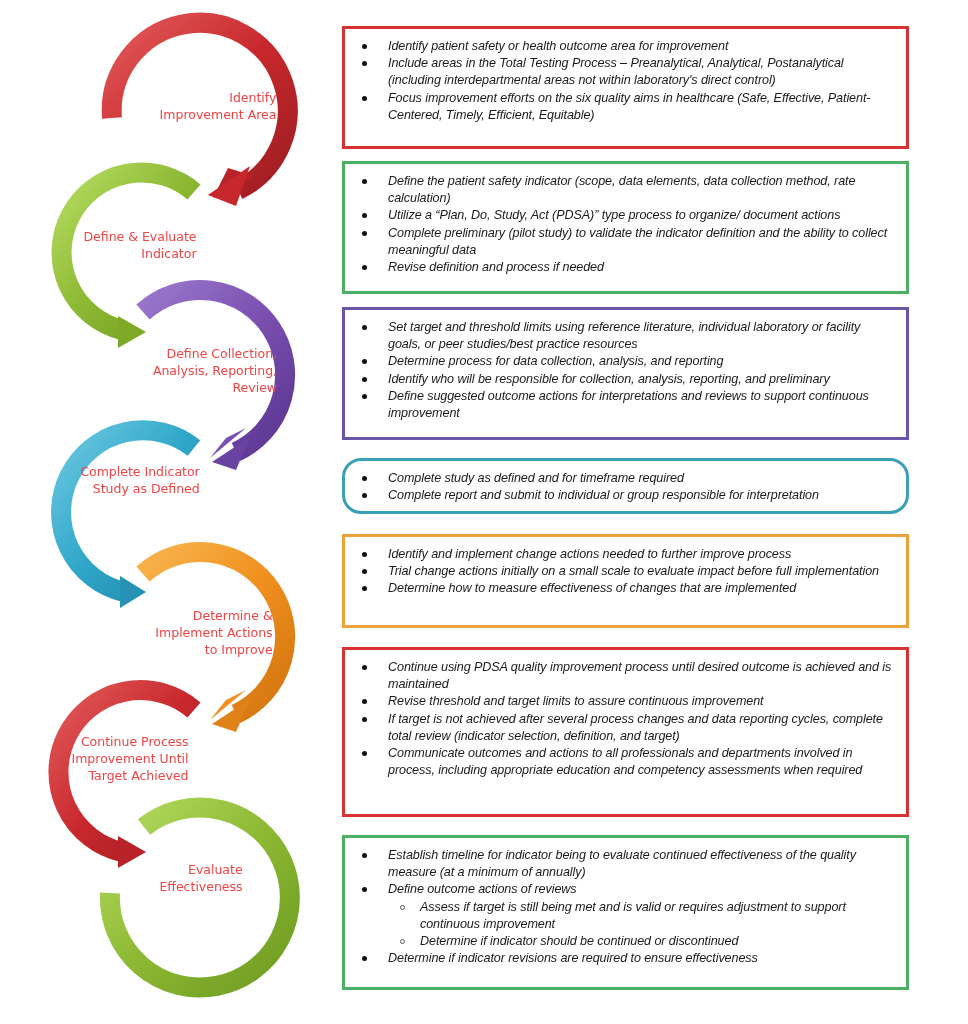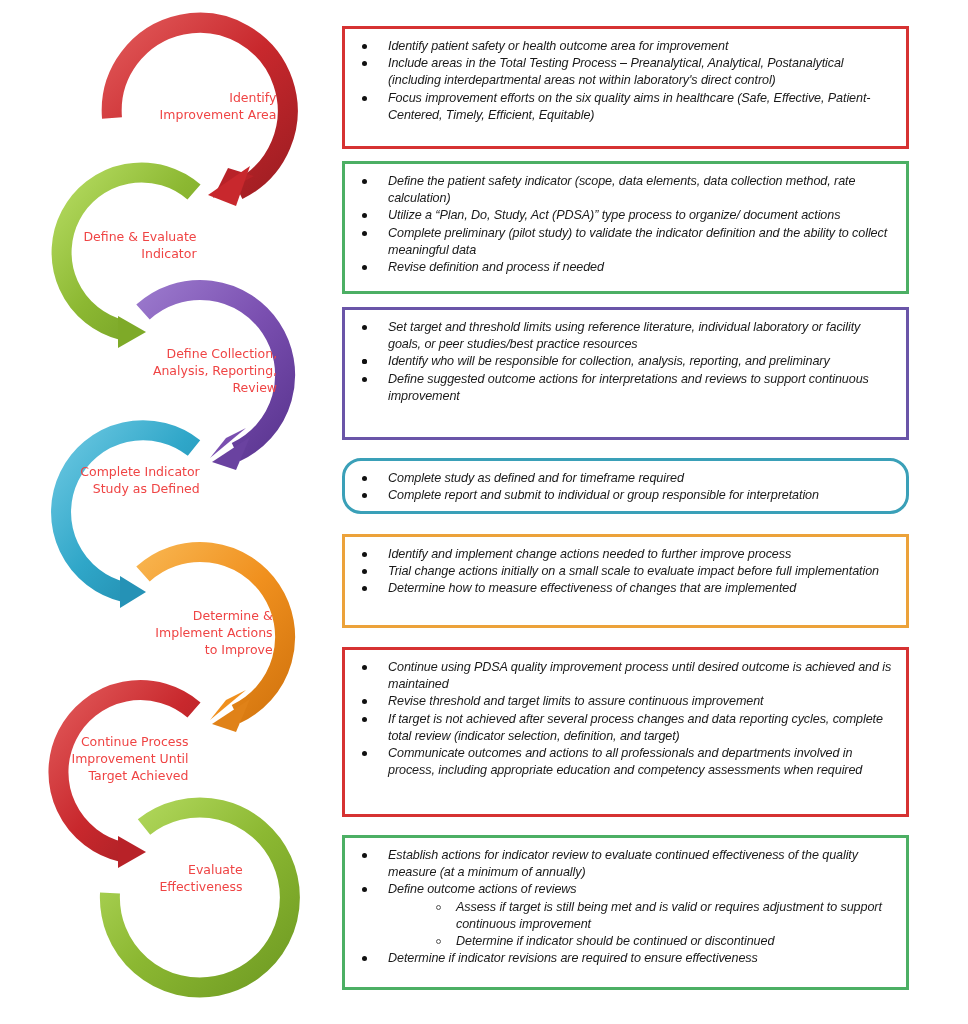--- a/index.html
+++ b/index.html
@@ -59,21 +59,20 @@
     position: absolute;
     left: 17px;
     top: 6px;
     width: 5px;
     height: 5px;
     border-radius: 50%;
     background: #111;
   }
   .box li.sub {
     padding-left: 75px;
-    margin-left: 36px;
   }
   .box li.sub .bullet {
     left: 55px;
     top: 6px;
     width: 5px;
     height: 5px;
     background: transparent;
     border: 1px solid #555;
     box-sizing: border-box;
   }
@@ -179,21 +178,21 @@
     <li><span class="bullet"></span><span>Define the patient safety indicator (scope, data elements, data collection method, rate calculation)</span></li>
     <li><span class="bullet"></span><span>Utilize a “Plan, Do, Study, Act (PDSA)” type process to organize/ document actions</span></li>
     <li><span class="bullet"></span><span>Complete preliminary (pilot study) to validate the indicator definition and the ability to collect meaningful data</span></li>
     <li><span class="bullet"></span><span>Revise definition and process if needed</span></li>
   </ul>
 </div>
 
 <div class="box" style="top:307px; height:133px; border-color:#6a55a8;">
   <ul>
     <li><span class="bullet"></span><span>Set target and threshold limits using reference literature, individual laboratory or facility goals, or peer studies/best practice resources</span></li>
-    <li><span class="bullet"></span></li>
+    <li><span class="bullet"></span><span>Determine process for data collection, analysis, and reporting</span></li>
     <li><span class="bullet"></span><span>Identify who will be responsible for collection, analysis, reporting, and preliminary</span></li>
     <li><span class="bullet"></span><span>Define suggested outcome actions for interpretations and reviews to support continuous improvement</span></li>
   </ul>
 </div>
 
 <div class="box" style="top:458px; height:56px; border-color:#3aa0b8;border-radius:19px;">
   <ul>
     <li><span class="bullet"></span><span>Complete study as defined and for timeframe required</span></li>
     <li><span class="bullet"></span><span>Complete report and submit to individual or group responsible for interpretation</span></li>
   </ul>
@@ -211,19 +210,19 @@
   <ul>
     <li><span class="bullet"></span><span>Continue using PDSA quality improvement process until desired outcome is achieved and is maintained</span></li>
     <li><span class="bullet"></span><span>Revise threshold and target limits to assure continuous improvement</span></li>
     <li><span class="bullet"></span><span>If target is not achieved after several process changes and data reporting cycles, complete total review (indicator selection, definition, and target)</span></li>
     <li><span class="bullet"></span><span>Communicate outcomes and actions to all professionals and departments involved in process, including appropriate education and competency assessments when required</span></li>
   </ul>
 </div>
 
 <div class="box" style="top:835px; height:155px; border-color:#4caf64;">
   <ul>
-    <li><span class="bullet"></span><span>Establish actions for indicator review to evaluate continued effectiveness of the quality measure (at a minimum of annually)</span></li>
+    <li><span class="bullet"></span><span>Establish timeline for indicator being to evaluate continued effectiveness of the quality measure (at a minimum of annually)</span></li>
     <li><span class="bullet"></span><span>Define outcome actions of reviews</span></li>
     <li class="sub"><span class="bullet"></span><span>Assess if target is still being met and is valid or requires adjustment to support continuous improvement</span></li>
     <li class="sub"><span class="bullet"></span><span>Determine if indicator should be continued or discontinued</span></li>
     <li><span class="bullet"></span><span>Determine if indicator revisions are required to ensure effectiveness</span></li>
   </ul>
 </div>
 
 </body></html>

